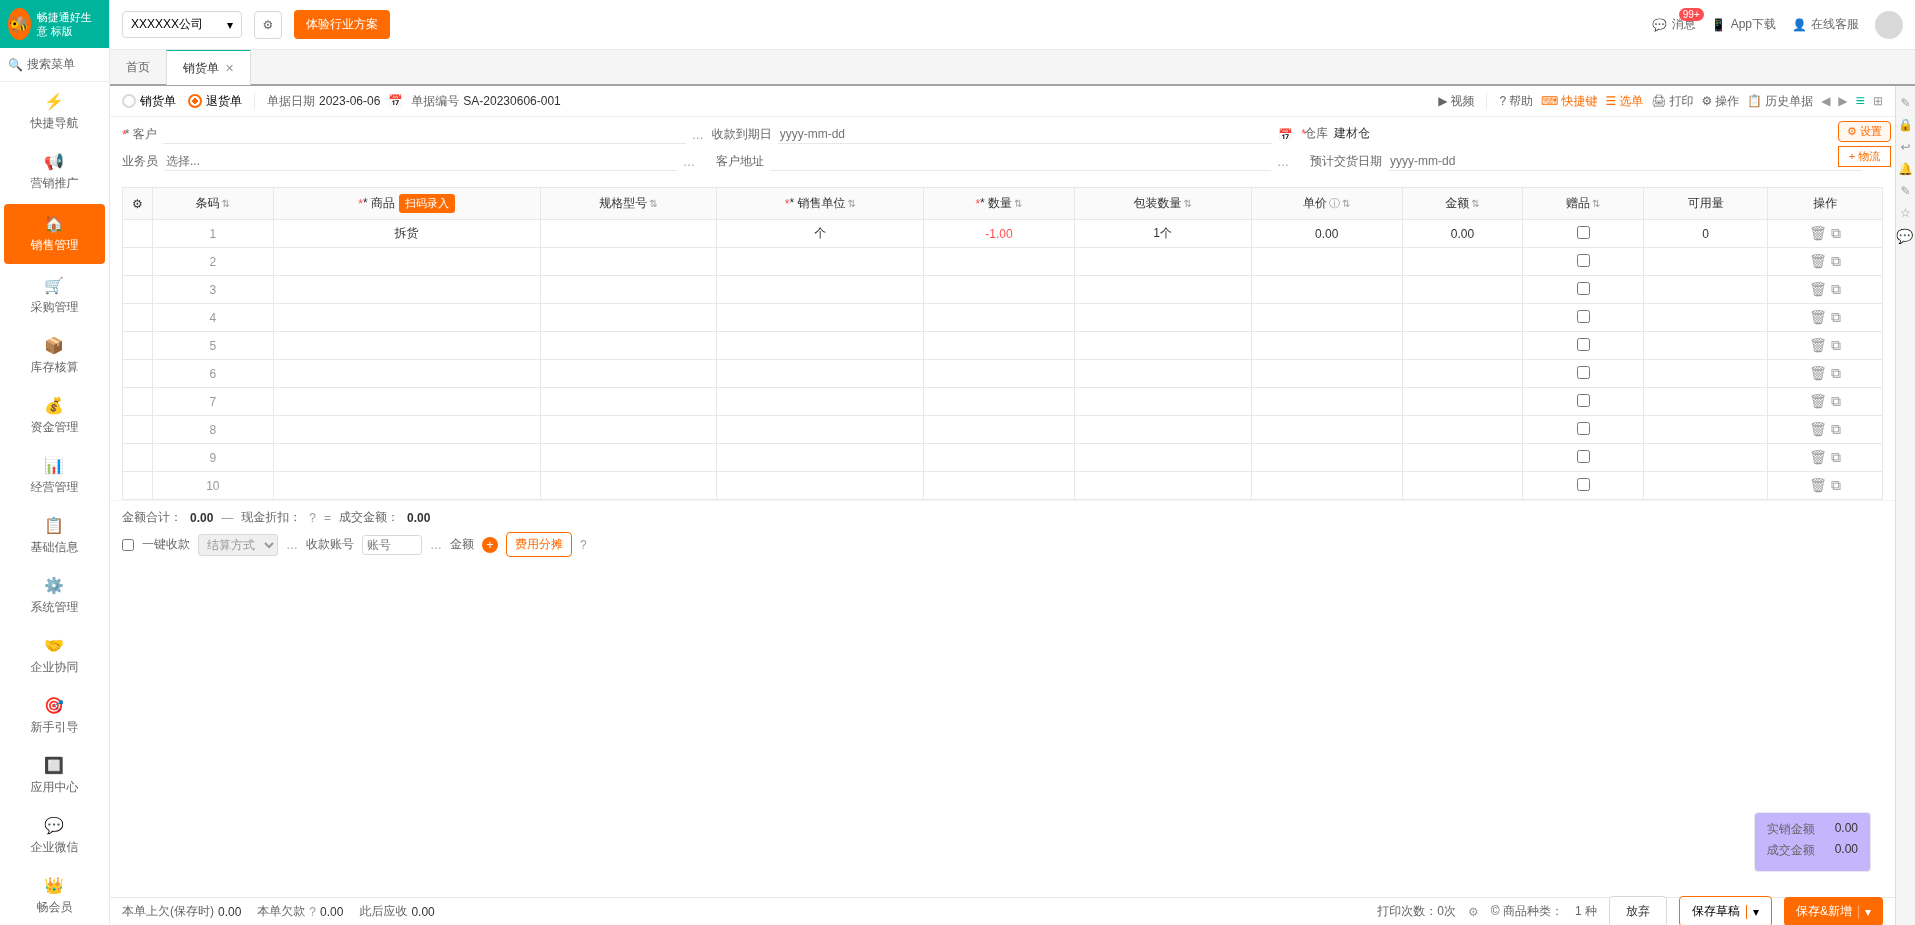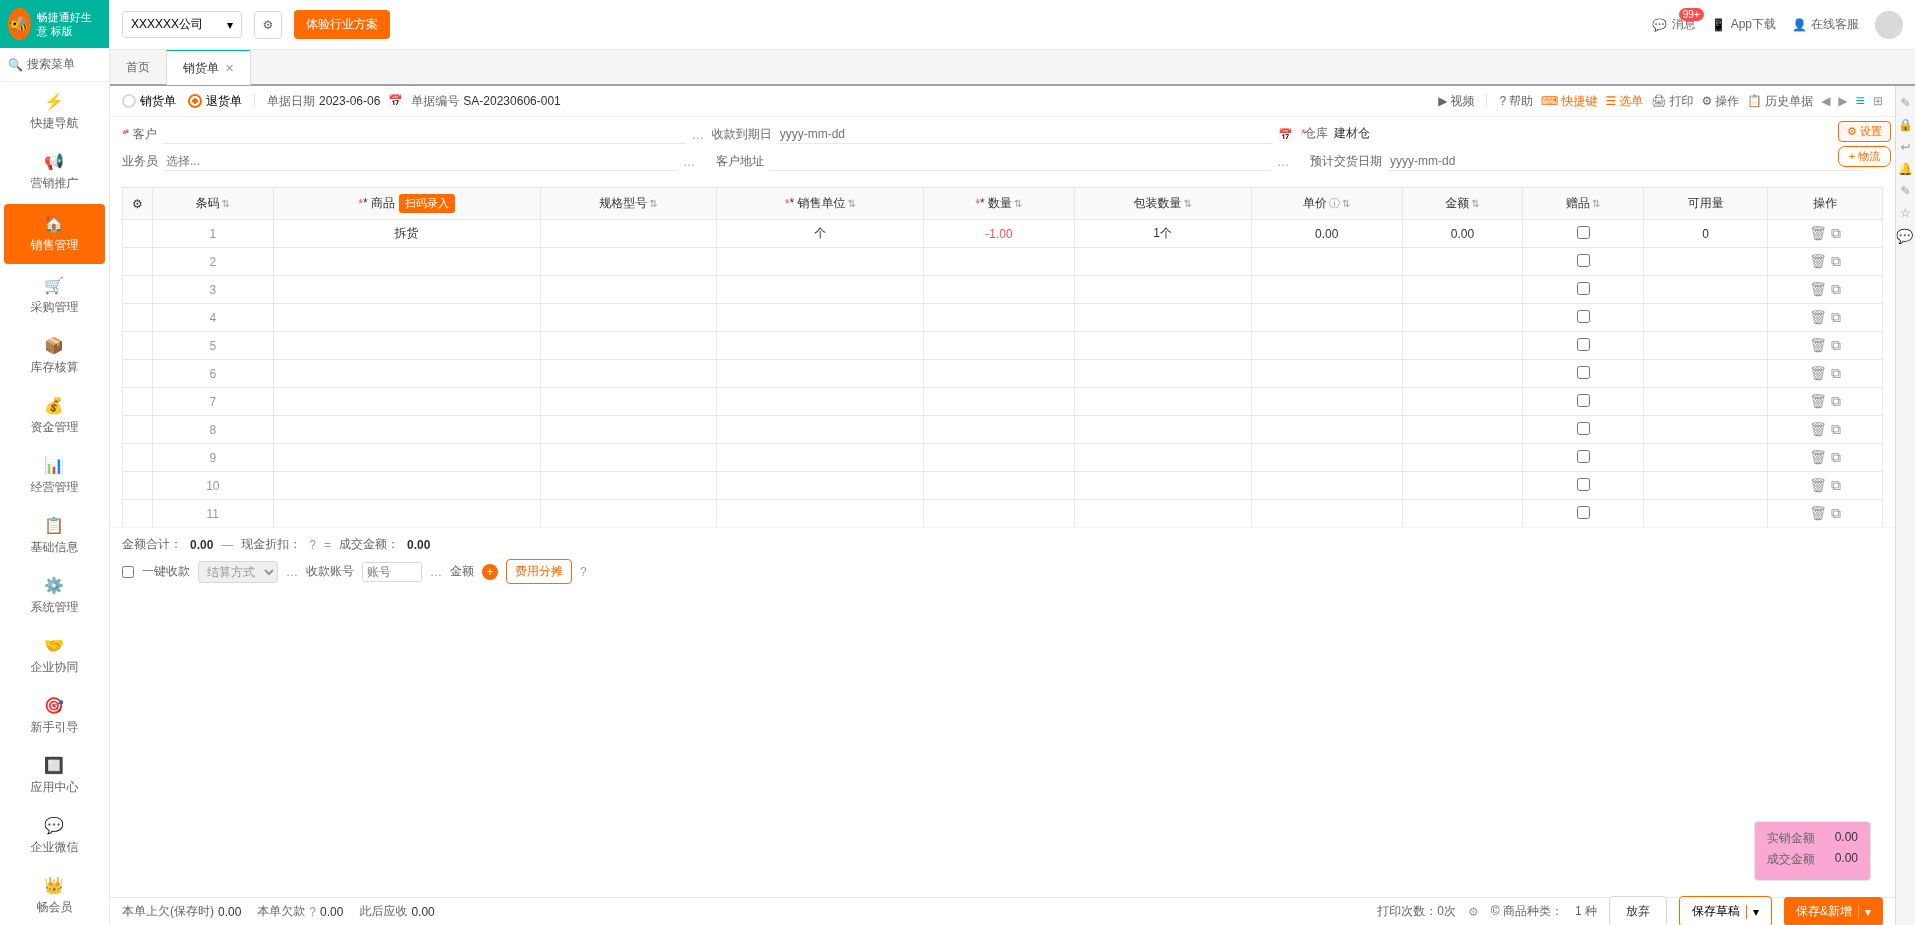--- a/index.html
+++ b/index.html
@@ -85,21 +85,21 @@
       border-top: 1px solid #e8e8e8; display: flex; align-items: center; padding: 0 12px; gap: 16px;
     }
     .status-item { display: flex; align-items: center; gap: 4px; color: #666; }
     .status-value { color: #333; }
     .status-right { margin-left: auto; display: flex; align-items: center; gap: 12px; }
     .discard-btn { border: 1px solid #d9d9d9; background: white; border-radius: 4px; padding: 6px 16px; cursor: pointer; color: #333; }
     .save-draft-btn { border: 1px solid #ff6b00; background: white; color: #000000; border-radius: 4px; padding: 6px 12px; cursor: pointer; display: flex; align-items: center; gap: 4px; }
     .save-new-btn { background: #ff6b00; color: white; border: none; border-radius: 4px; padding: 6px 12px; cursor: pointer; display: flex; align-items: center; gap: 4px; }
 
     
-    .summary-panel { position: absolute; right: 24px; bottom: 44px; background: #f9a8d4; border: 1px solid #e8e8e8; border-radius: 4px; padding: 8px 12px; }
+    .summary-panel { position: absolute; right: 24px; bottom: 53px; background: #c4b5fd; border: 1px solid #e8e8e8; border-radius: 4px; padding: 8px 12px; }
     .summary-row { display: flex; justify-content: space-between; gap: 20px; color: #666; margin-bottom: 4px; }
     .summary-value { color: #333; }
 
     
     .right-sidebar-icons {
       position: fixed; right: 0; top: 86px; width: 20px; height: calc(100% - 86px);
       background: #f5f5f5; display: flex; flex-direction: column; align-items: center;
       padding-top: 10px; gap: 8px; border-left: 1px solid #ddd; z-index: 97;
     }
 
@@ -287,21 +287,21 @@
         <span style="color:#999;cursor:pointer;">📅</span>
       </div>
       <div style="display:flex;align-items:center;gap:6px;position:relative;">
         <span style="color:#ff4d4f;">*</span>
         <span style="color:#666;white-space:nowrap;margin-left:-8px;"> 仓库</span>
         <span style="color:#333;">建材仓</span>
         <span style="flex:1;"></span>
         <span style="color:#999;cursor:pointer;">…</span>
         <div style="position:absolute;right:-8px;top:-4px;display:flex;flex-direction:column;gap:4px;">
           <button style="background:#fff7f0;border:1px solid #ff6b00;color:#ff6b00;border-radius:4px;padding:2px 8px;cursor:pointer;font-size:11px;white-space:nowrap;">⚙ 设置</button>
-          <button style="background:white;border:1px solid #ff6b00;color:#ff6b00;border-radius:7px;padding:2px 8px;cursor:pointer;font-size:11px;white-space:nowrap;">+ 物流</button>
+          <button style="background:white;border:1px solid #ff6b00;color:#ff6b00;border-radius:0;padding:2px 8px;cursor:pointer;font-size:11px;white-space:nowrap;">+ 物流</button>
         </div>
       </div>
     </div>
 
     <div style="display:grid;grid-template-columns:1fr 1fr 1fr;gap:21px;margin-bottom:8px;align-items:center;">
       <div style="display:flex;align-items:center;gap:6px;">
         <span style="color:#666;white-space:nowrap;">业务员</span>
         <input type="text" style="flex: 1 1 0%; border-top: none; border-right: none; border-left: none; border-image: initial; border-bottom: 1px solid rgb(232, 232, 232); outline: none; padding: 2px; color: rgb(153, 153, 153);" placeholder="选择...">
         <span style="color:#999;cursor:pointer;">…</span>
       </div>
@@ -532,36 +532,20 @@
       <td></td>
       <td class="checkbox-cell"><input type="checkbox" style="width: 13px; height: 13px;"></td>
       <td></td>
       <td>
         <span style="color:#999;cursor:pointer;font-size:14px;">🗑</span><span style="color:#999;cursor:pointer;font-size:14px;margin-left:4px;">⧉</span>
       </td>
     </tr>
             <tr>
       <td style="color:#999;text-align:center;"></td>
       <td style="color:#999;">10</td>
-      <td style="color:#333;"></td>
-      <td></td>
-      <td></td>
-      <td style="color:#333;"></td>
-      <td></td>
-      <td></td>
-      <td></td>
-      <td class="checkbox-cell"><input type="checkbox" style="width: 13px; height: 13px;"></td>
-      <td></td>
-      <td>
-        <span style="color:#999;cursor:pointer;font-size:14px;">🗑</span><span style="color:#999;cursor:pointer;font-size:14px;margin-left:4px;">⧉</span>
-      </td>
-    </tr>
-            <tr>
-      <td style="color:#999;text-align:center;"></td>
-      <td style="color:#999;">11</td>
       <td style="color:#333;"></td>
       <td></td>
       <td></td>
       <td style="color:#333;"></td>
       <td></td>
       <td></td>
       <td></td>
       <td class="checkbox-cell"><input type="checkbox" style="width: 13px; height: 13px;"></td>
       <td></td>
       <td>

